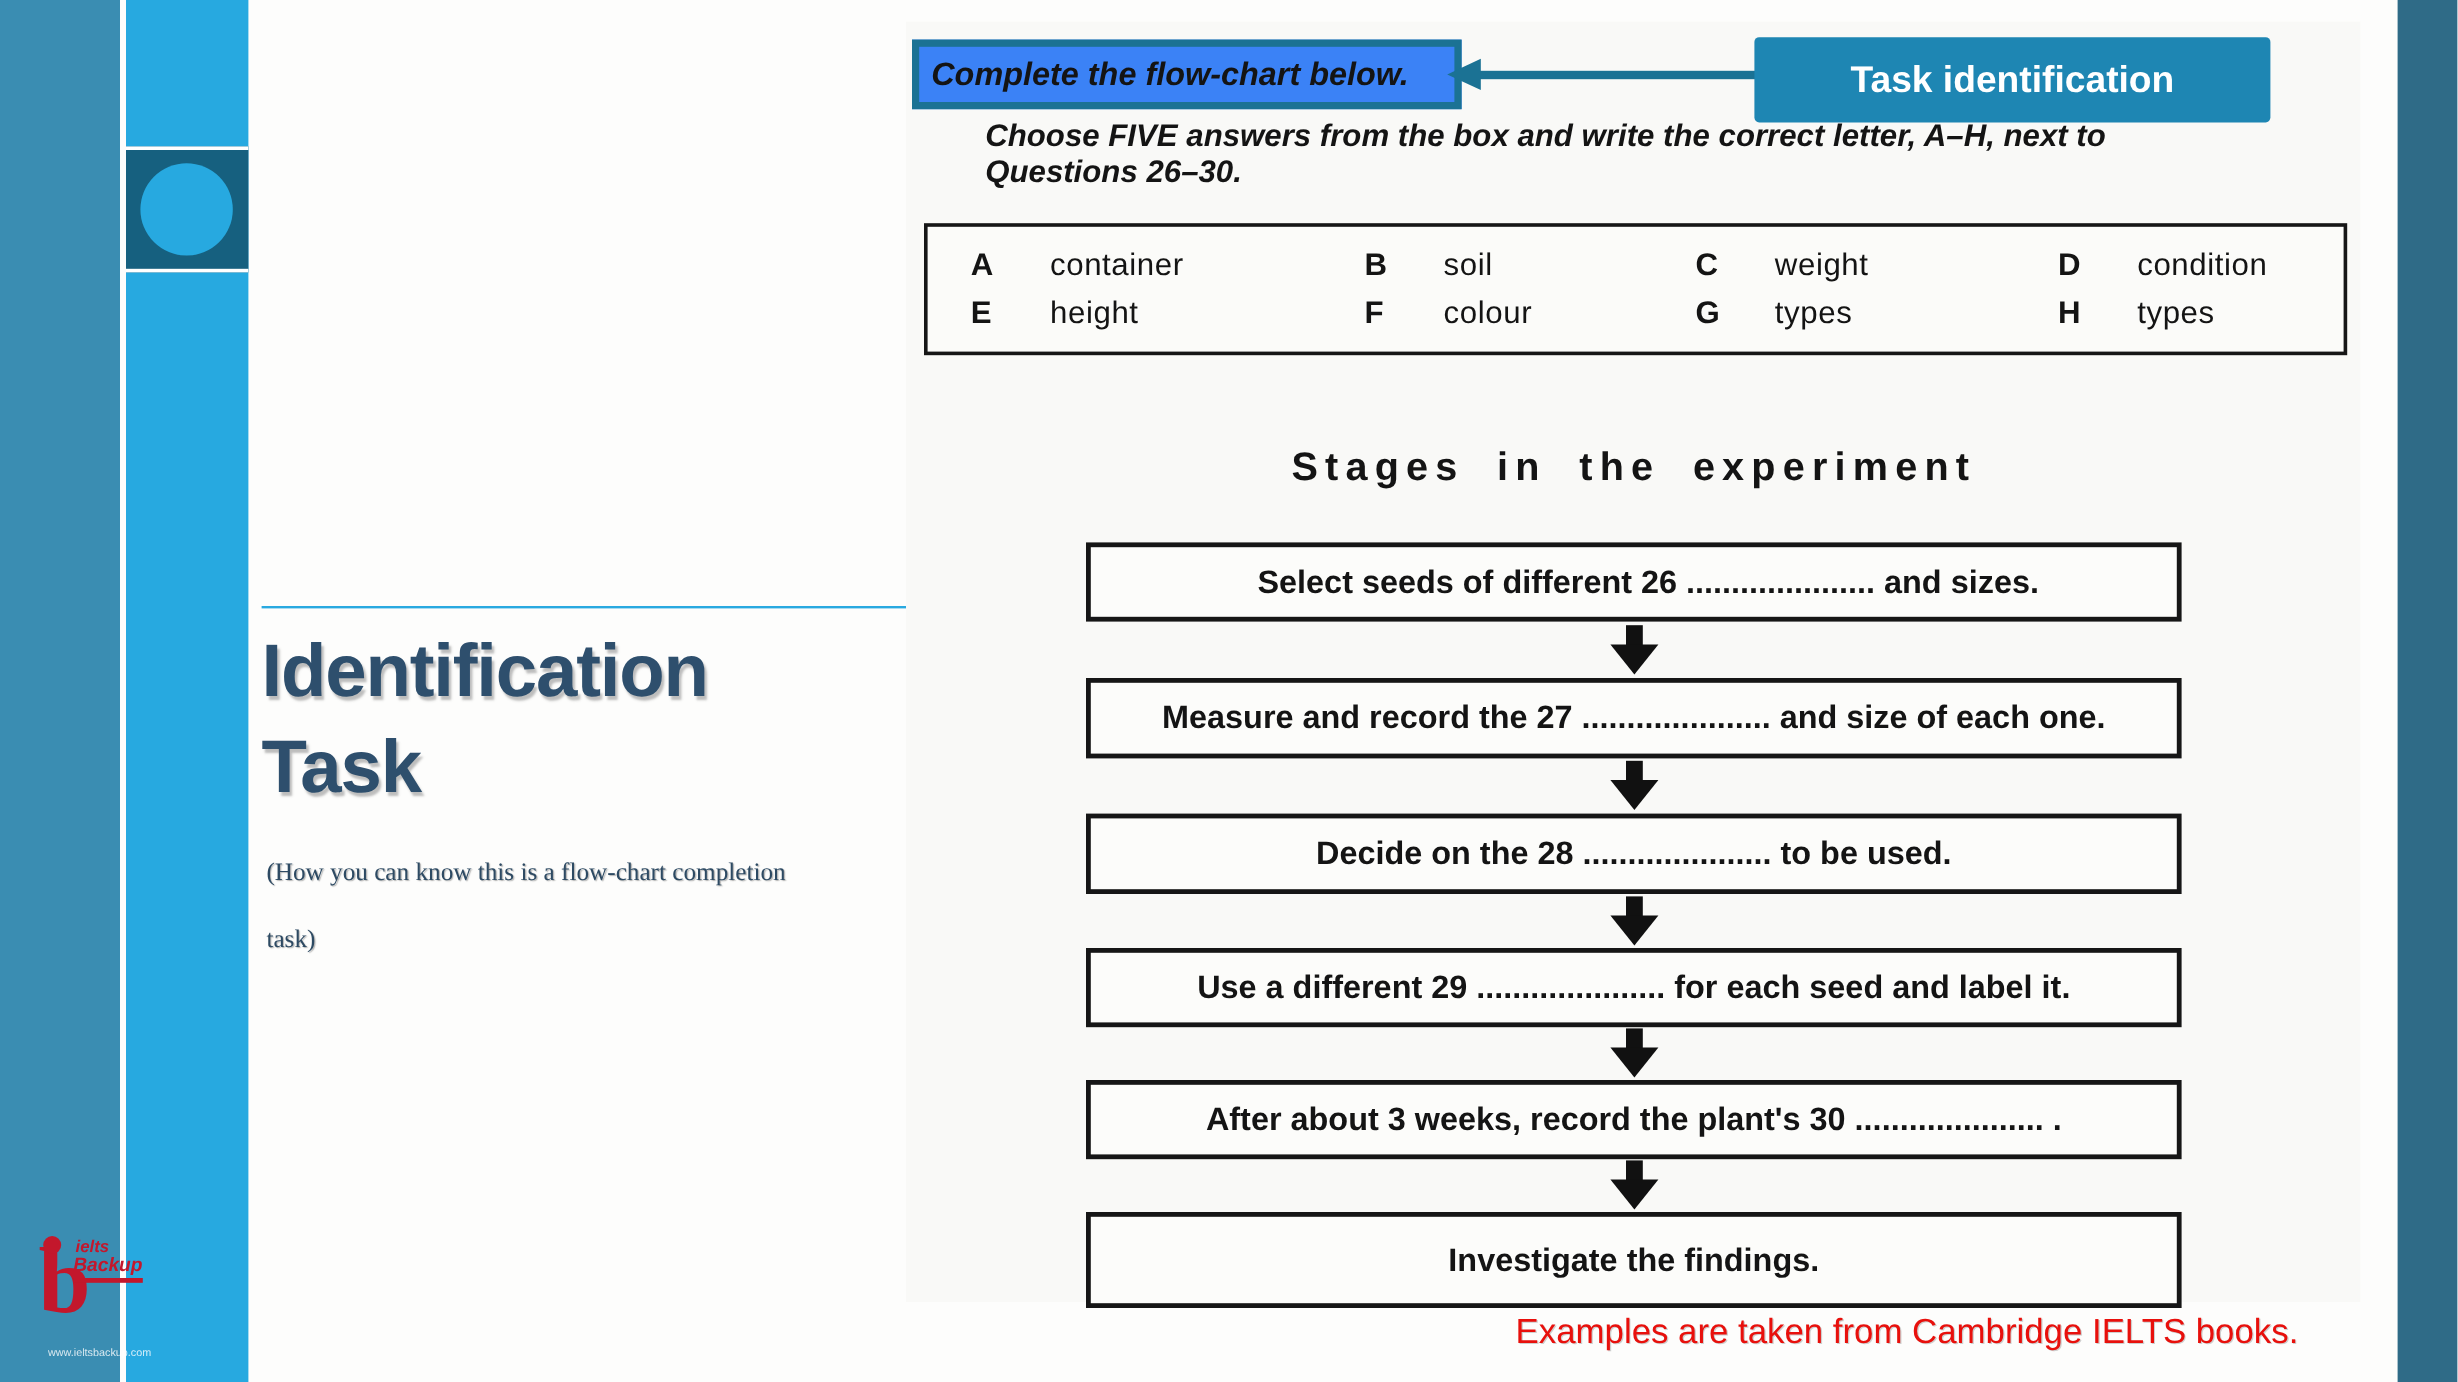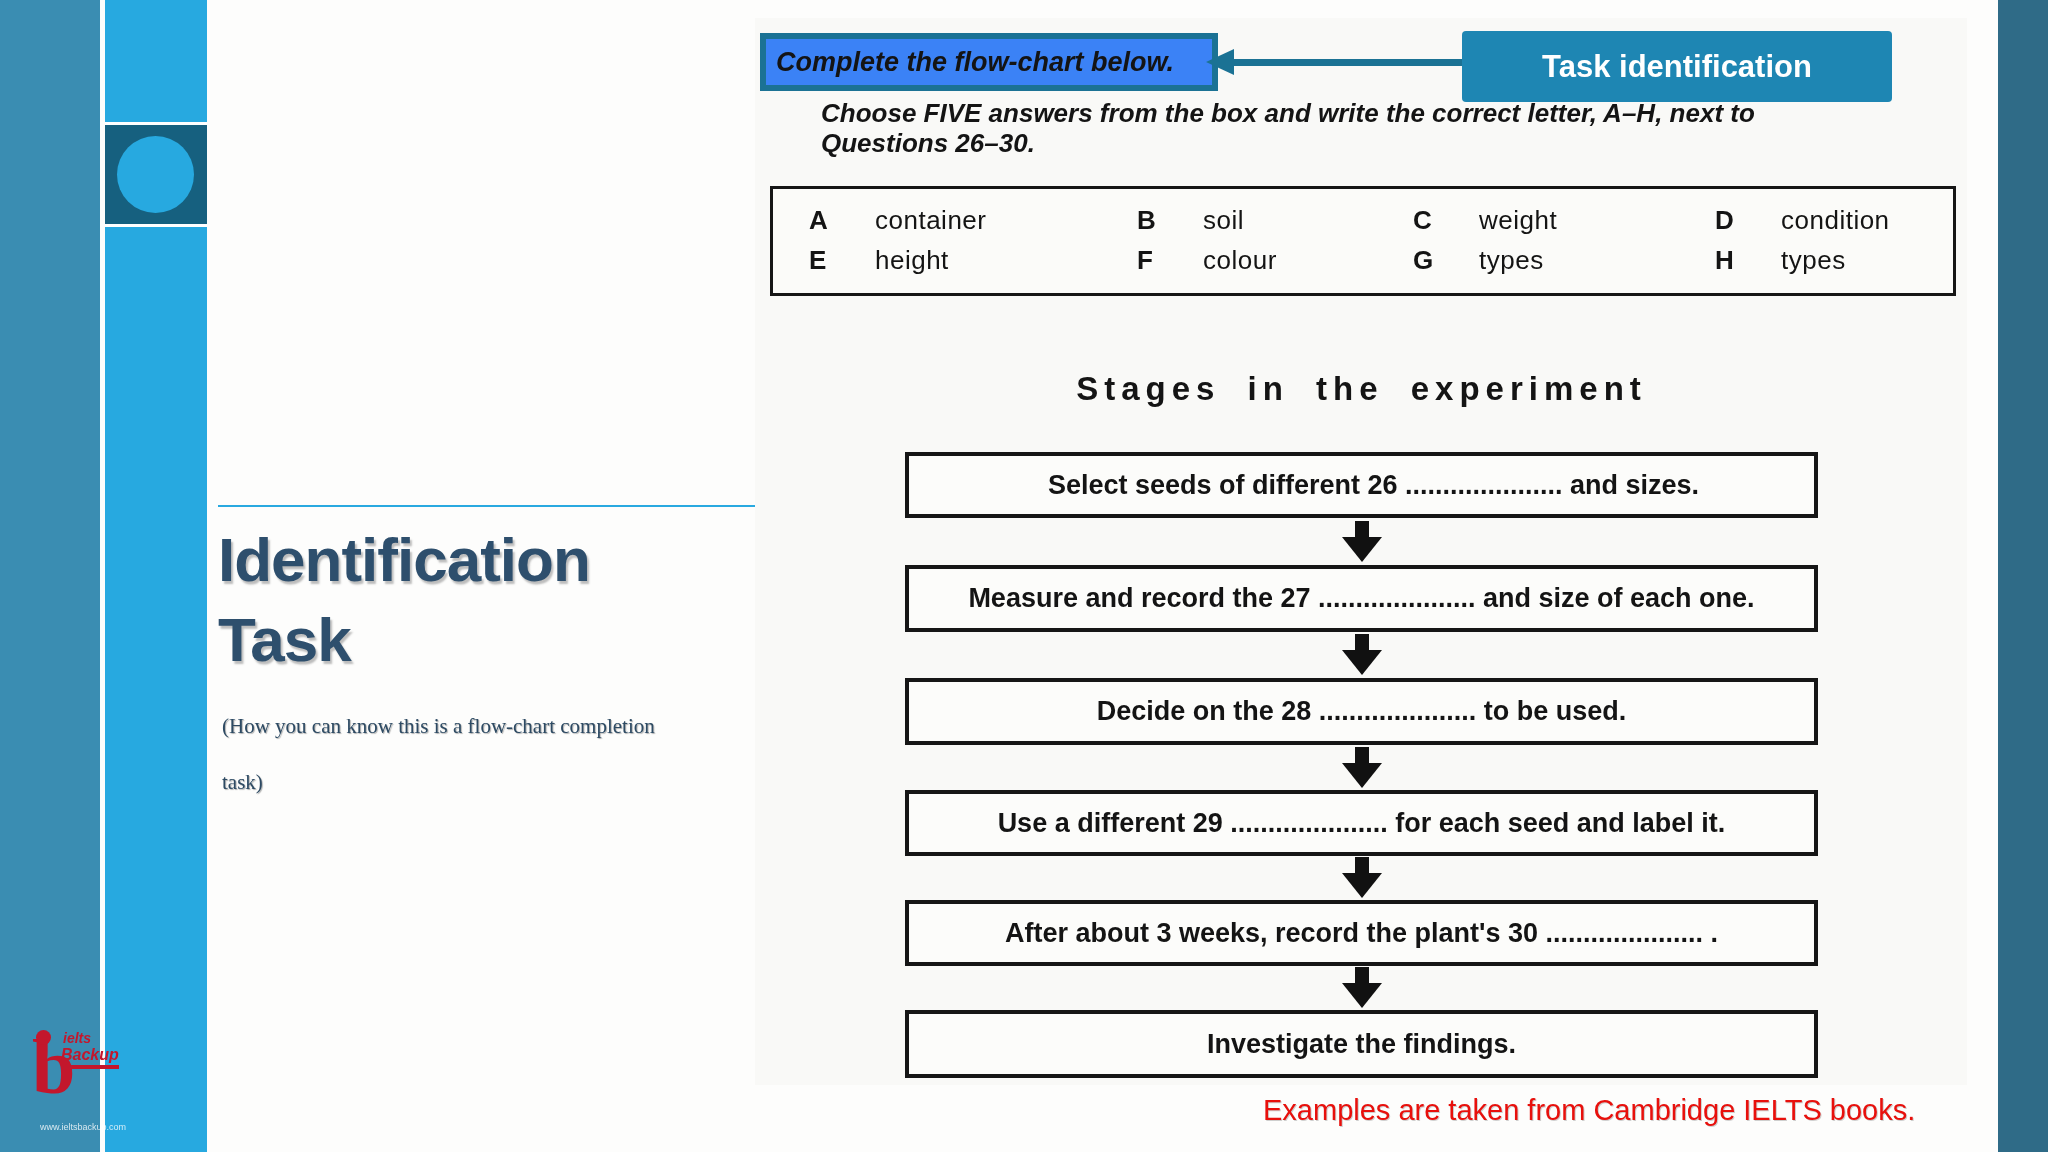--- a/index.html
+++ b/index.html
@@ -52,21 +52,21 @@
   .opt-word{font-weight:normal;letter-spacing:.5px;}
 
   .stages-title{position:absolute;left:905px;top:370px;width:913px;text-align:center;color:#141414;
     font-size:33px;font-weight:bold;letter-spacing:6px;word-spacing:12px;}
 
   .flow{position:absolute;left:905px;top:0;width:913px;height:1152px;}
   .flow-box{position:absolute;left:0;width:913px;height:66px;box-sizing:border-box;border:4px solid #161616;
     background:#fcfcfa;display:flex;align-items:center;justify-content:center;
     font-size:27px;font-weight:bold;color:#141414;}
   .fb1{top:452px;padding-left:24px;} .fb2{top:565px;height:67px;} .fb3{top:678px;height:67px;}
-  .fb4{top:790px;} .fb5{top:900px;} .fb6{top:1010px;height:68px;}
+  .fb4{top:790px;} .fb5{top:900px;} .fb6{top:1010px;height:80px;}
   .arrow{position:absolute;left:50%;transform:translateX(-50%);width:40px;height:42px;}
   .arrow .stem{position:absolute;left:13px;top:0;width:14px;height:18px;background:#111;}
   .arrow .head{position:absolute;left:0;top:16px;width:0;height:0;
     border-left:20px solid transparent;border-right:20px solid transparent;border-top:25px solid #111;}
   .ar1{top:521px;} .ar2{top:634px;} .ar3{top:747px;} .ar4{top:857px;} .ar5{top:967px;}
 
   .footer-note{position:absolute;left:1263px;top:1094px;font-size:29px;color:#e8100c;
     text-shadow:1px 1px 0 rgba(120,120,120,.35);}
 </style>
 </head>

